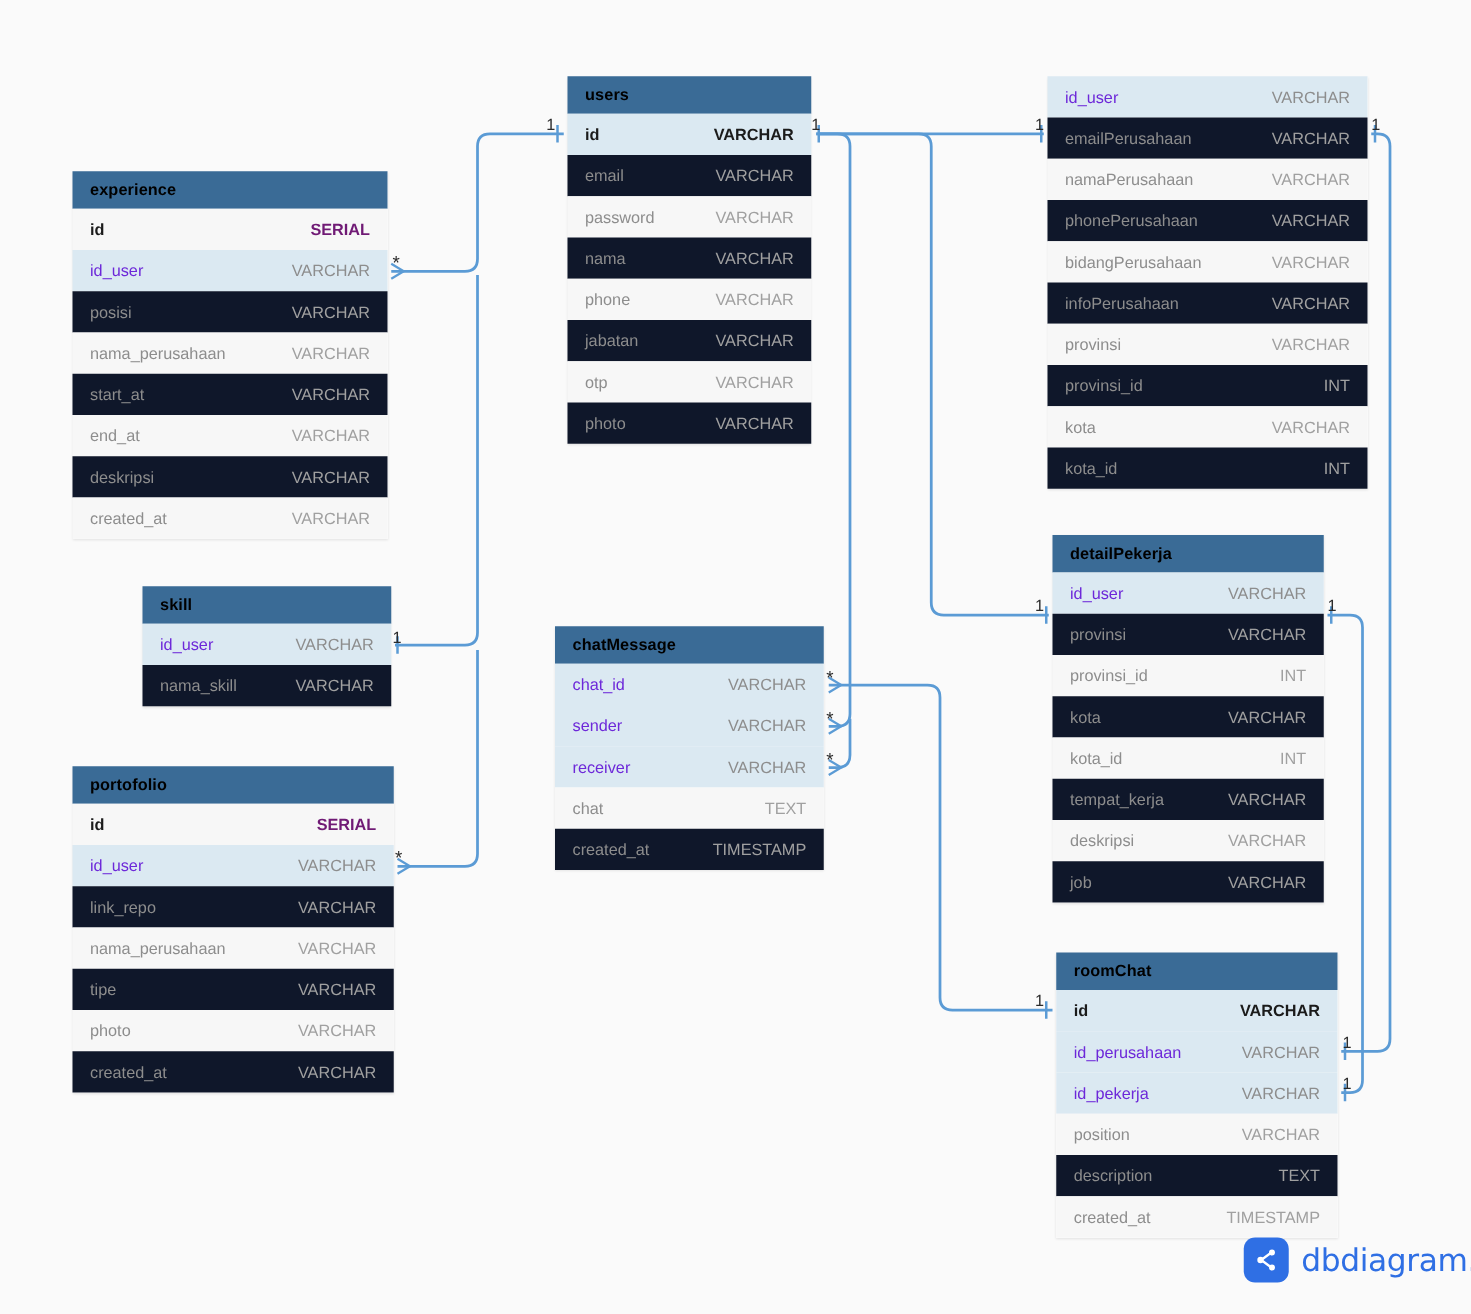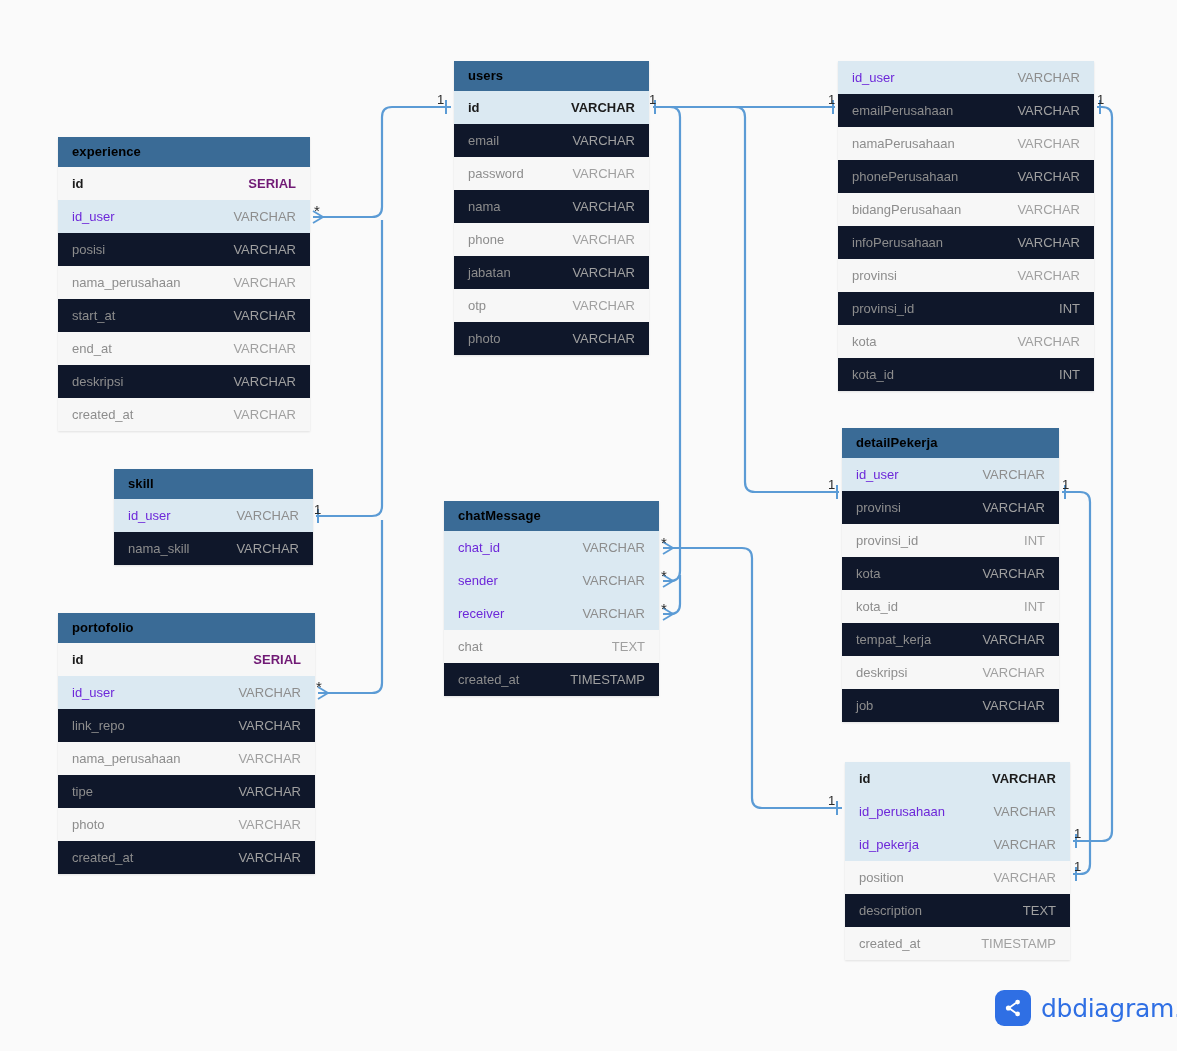--- a/index.html
+++ b/index.html
@@ -318,20 +318,21 @@
         <div class="trow ">
           <span class="fname">deskripsi</span>
           <span class="ftype">VARCHAR</span>
         </div>
         <div class="trow alt">
           <span class="fname">job</span>
           <span class="ftype">VARCHAR</span>
         </div>
       </div>
       <div class="table" style="left: 845px; top: 762px; width: 225px;">
+        <div class="thead">roomChat</div>
         <div class="trow pk bold">
           <span class="fname">id</span>
           <span class="ftype">VARCHAR</span>
         </div>
         <div class="trow pk">
           <span class="fname">id_perusahaan</span>
           <span class="ftype">VARCHAR</span>
         </div>
         <div class="trow pk">
           <span class="fname">id_pekerja</span>

